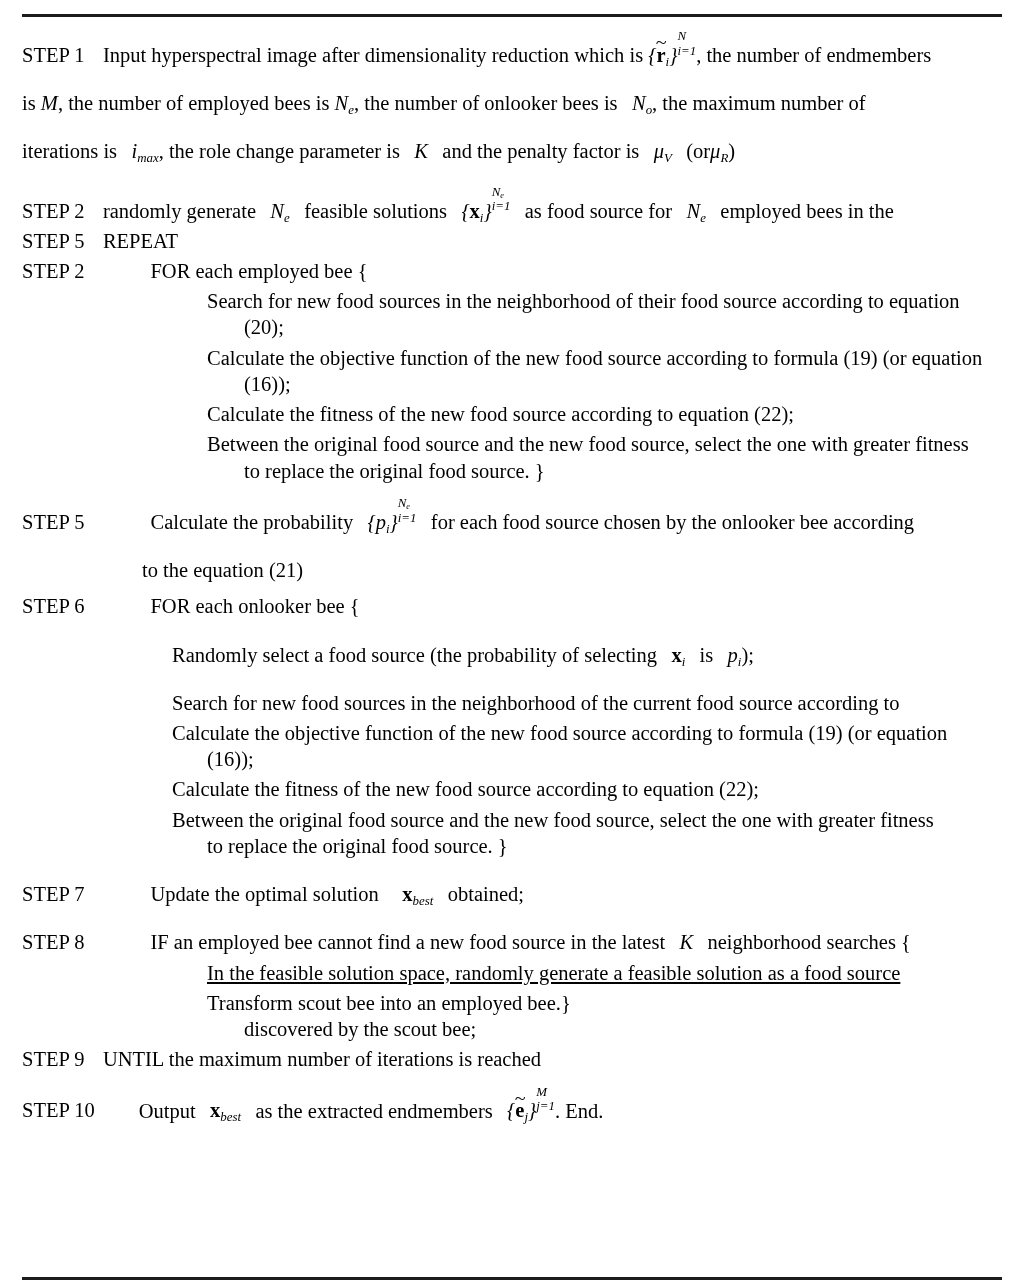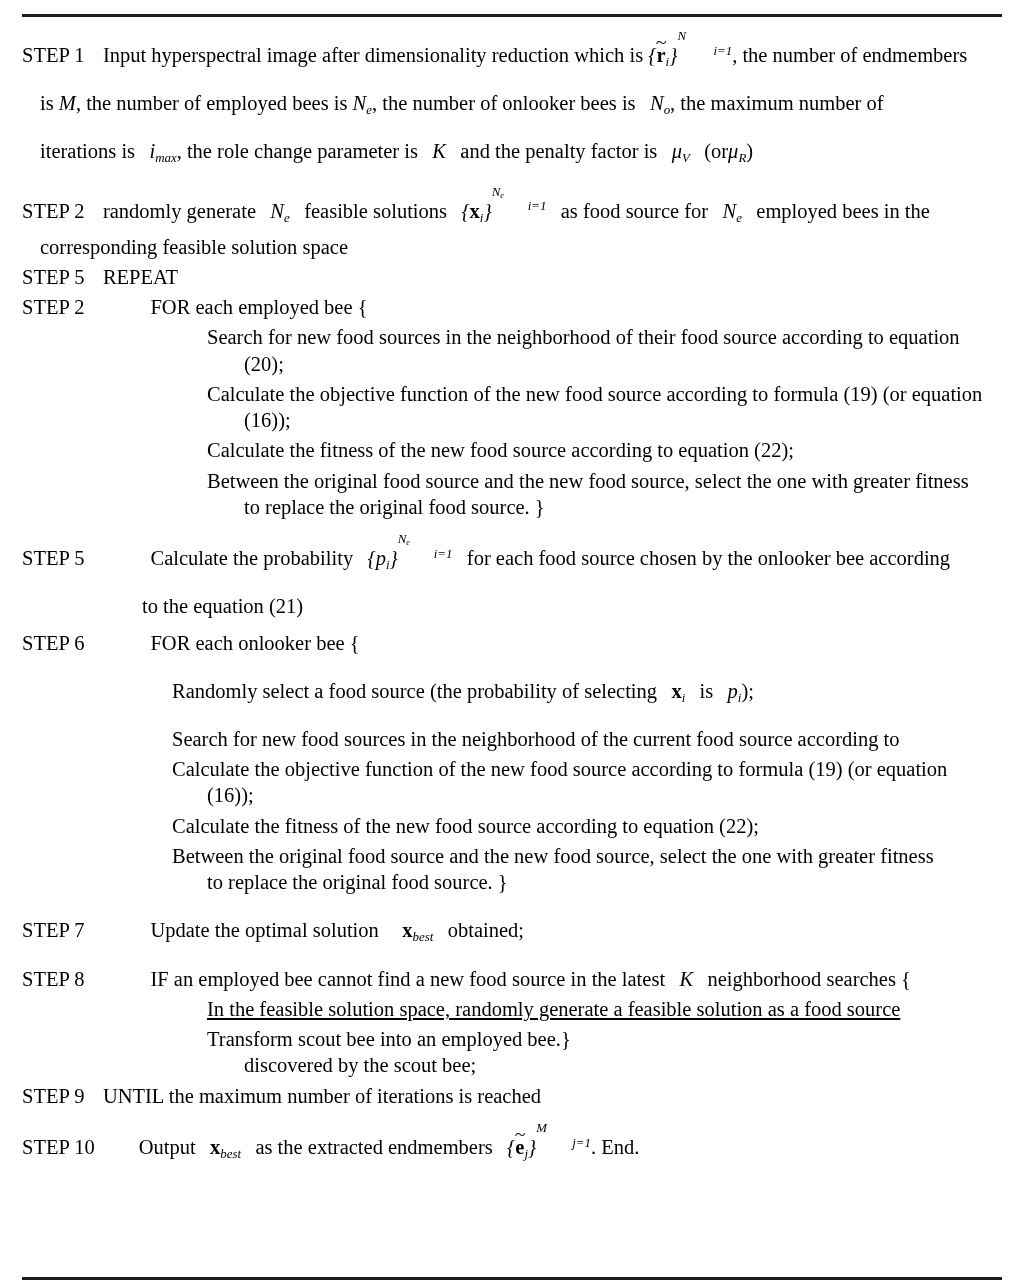--- a/index.html
+++ b/index.html
@@ -60,21 +60,21 @@
   }
 
   .ln { display: block; }
 
   
   .sp-lg { margin-top: 30px; }
   .sp-md { margin-top: 22px; }
   .sp-sm { margin-top: 10px; }
   .sp-xs { margin-top: 4px; }
   .sp-0  { margin-top: 0; }
-  .ind-1   { margin-left: 18px; }
+  .ind-1   { }
   .ind-2   { margin-left: 120px; }
   .ind-3   { margin-left: 150px; }
   .ind-4   { margin-left: 185px; }
   .ind-5   { margin-left: 222px; }
 
   
   .m { font-style: italic; font-family: "Liberation Serif", "DejaVu Serif", serif; }
   .mb { font-weight: bold; font-style: normal; }
   sub, sup {
     font-size: 0.63em;
@@ -84,21 +84,21 @@
   .stack {
     display: inline-block;
     position: relative;
     vertical-align: baseline;
     font-size: 0.63em;
     line-height: 1.0;
     text-align: left;
     top: -0.05em;
   }
   .stack .up { display: block; position: relative; top: -0.62em; }
-  .stack .dn { display: block; position: relative; top: -0.50em; padding-left: 36px; }
+  .stack .dn { display: block; position: relative; top: -0.50em; }
   .tilde-wrap {
     position: relative;
     display: inline-block;
   }
   .tilde-wrap .tl {
     position: absolute;
     top: -0.62em;
     left: 50%;
     transform: translateX(-50%) scaleX(1.15);
     font-size: 0.85em;
@@ -144,23 +144,20 @@
       <span class="gap2"></span>
       <span class="body-txt"><span>randomly generate</span>
         <span class="gap"></span><span class="m"><span>N</span><sub>e</sub></span>
         <span class="gap"></span><span>feasible solutions</span>
         <span class="gap"></span><span class="m">{<span class="mb">x</span><sub>i</sub>}<span class="stack"><span class="up"><span>N</span><sub>e</sub></span><span class="dn">i=1</span></span></span>
         <span class="gap"></span><span>as food source for</span>
         <span class="gap"></span><span class="m"><span>N</span><sub>e</sub></span>
         <span class="gap"></span><span>employed bees in the</span></span>
     </div>
 
-    <div class="line sp-sm ind-1">
-      <span class="body-txt">corresponding feasible solution space</span>
-    </div>
 
     <div class="line sp-xs">
       <span class="lbl">STEP 5</span>
       <span class="gap2"></span>
       <span class="body-txt">REPEAT</span>
     </div>
 
     <div class="line sp-xs">
       <span class="lbl">STEP 2</span>
       <span style="display:inline-block;width:66px"></span>

